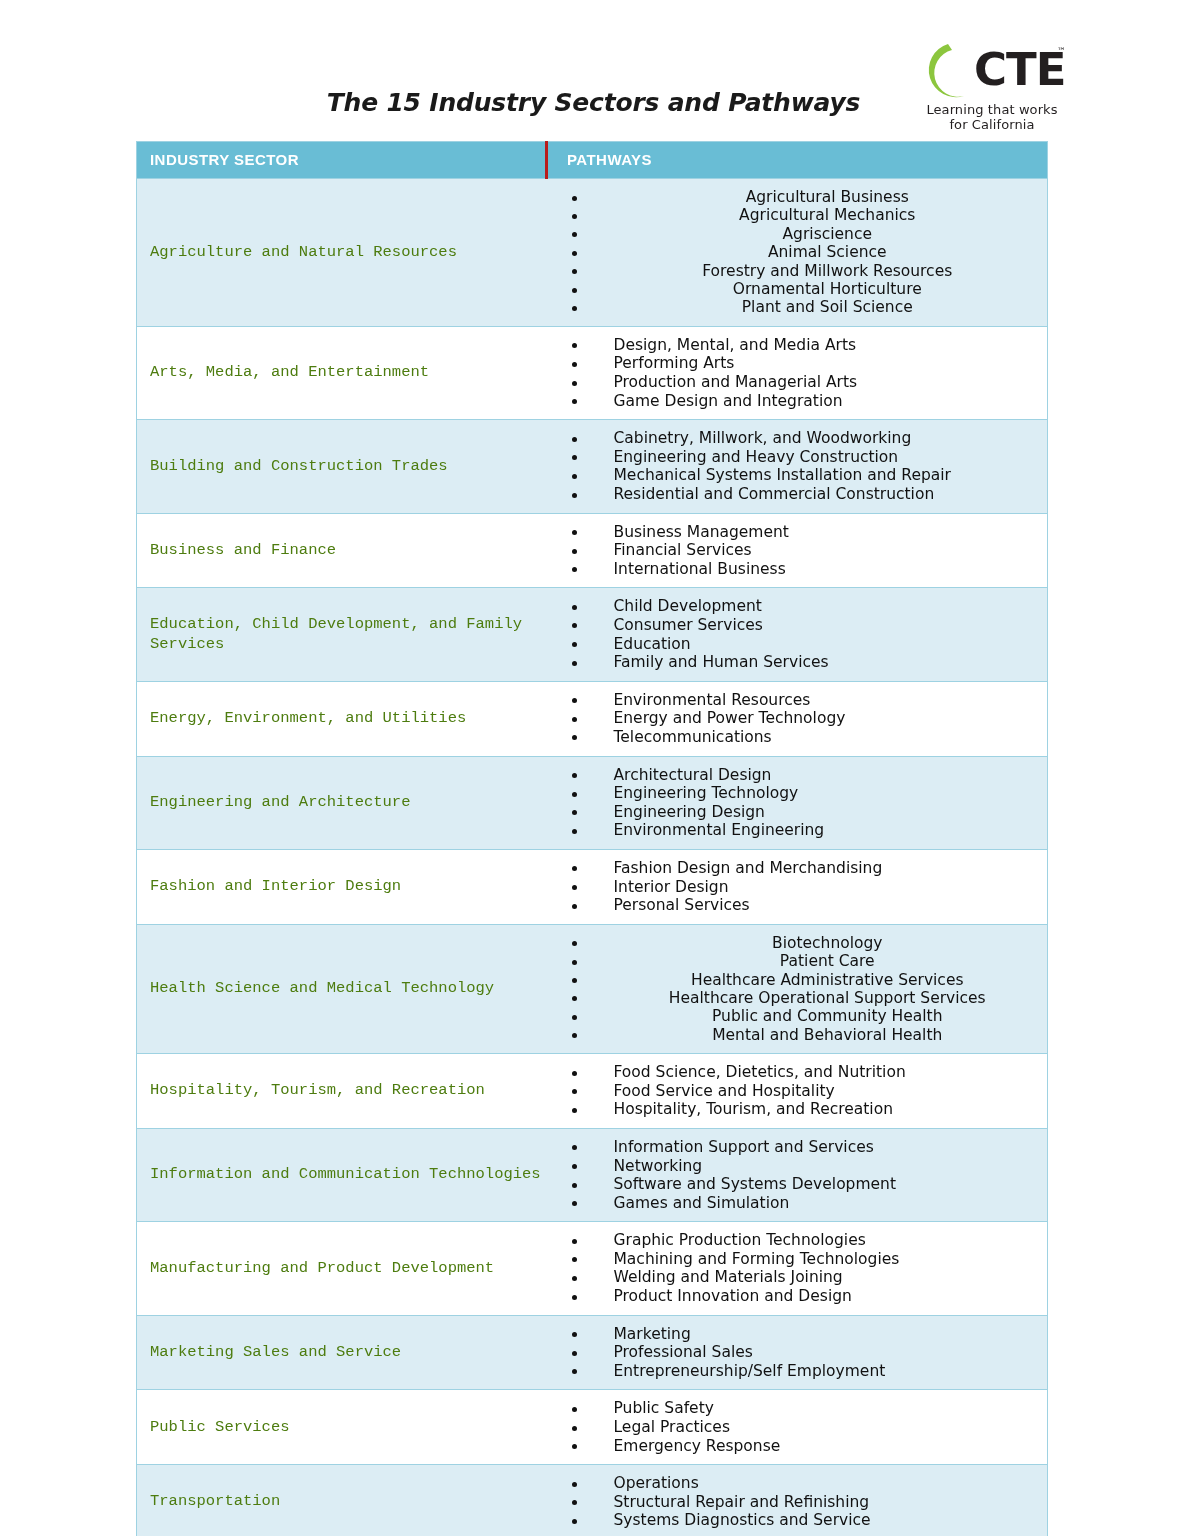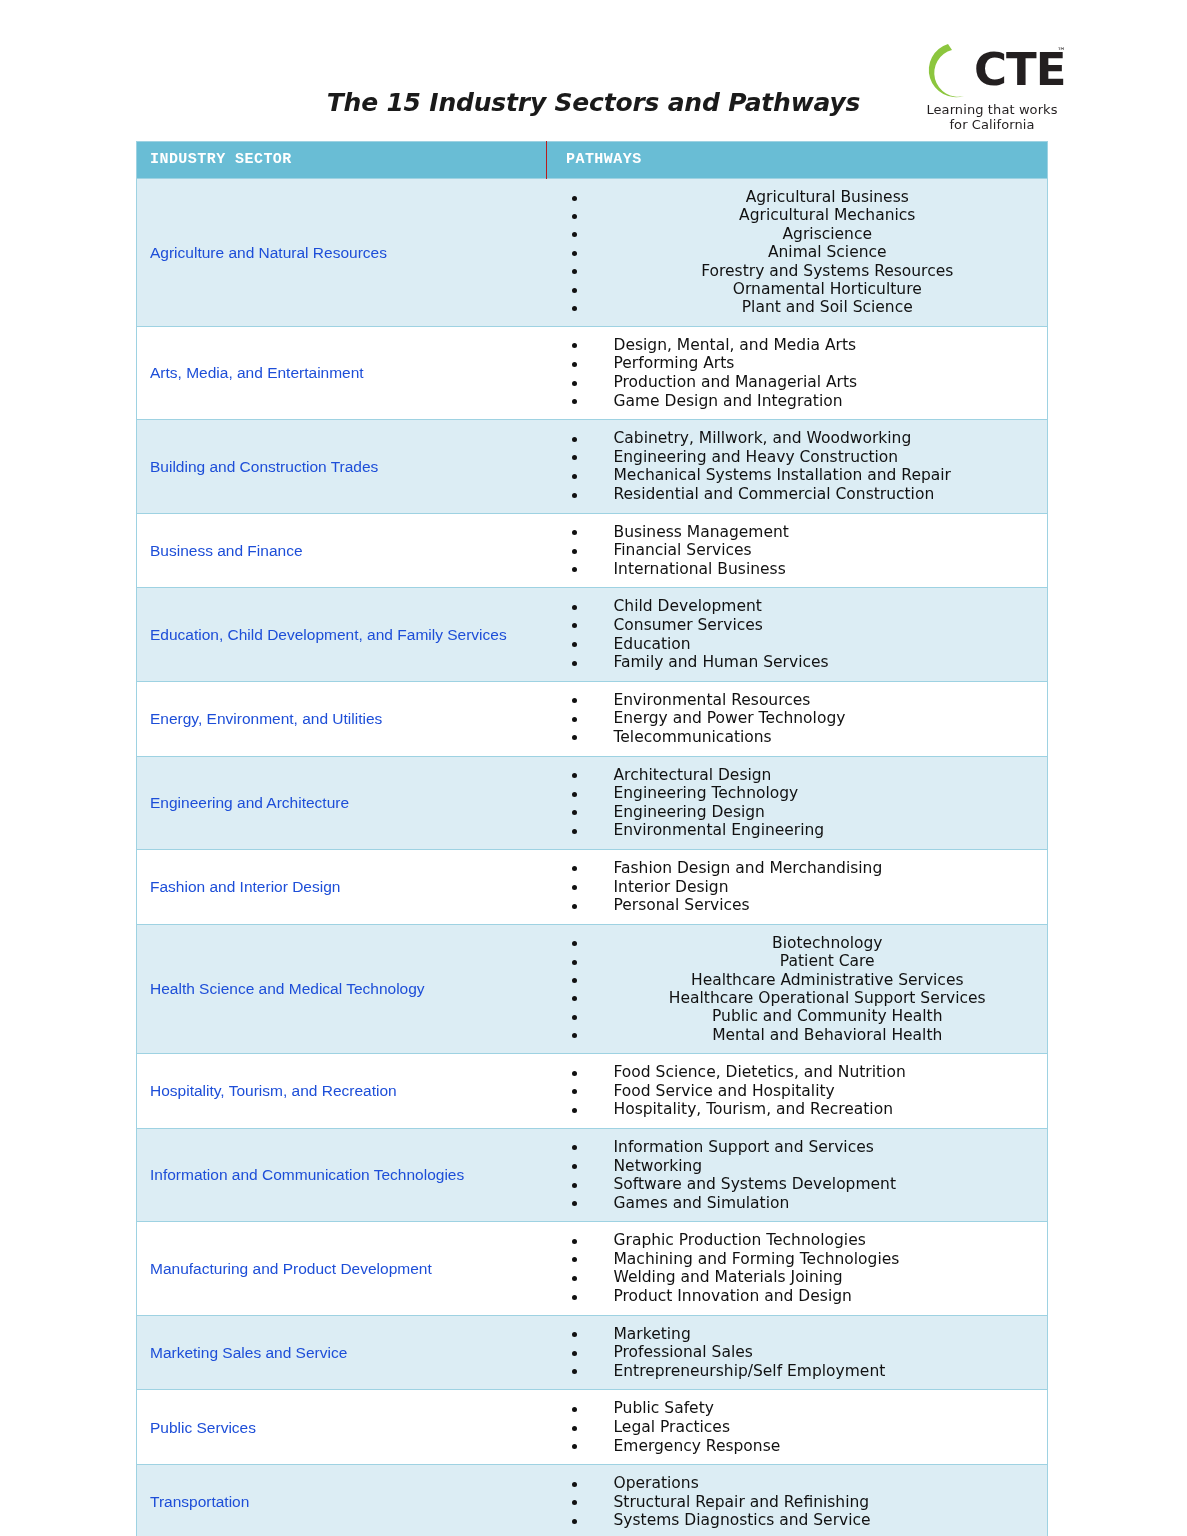--- a/index.html
+++ b/index.html
@@ -87,40 +87,40 @@
   table.sectors thead th {
     background: #69bdd5;
     color: #ffffff;
     font-size: 15px;
     font-weight: bold;
     letter-spacing: 0.45px;
     text-align: left;
     padding: 9px 0 10px 13px;
     vertical-align: middle;
     border: 0;
-    font-family: Liberation Mono, monospace;
+    font-family: Liberation Sans, sans-serif;
   }
   table.sectors thead th.th-paths {
-    border-left: 1px solid #b91c1c;
+    border-left: 3px solid #b91c1c;
     padding-left: 19px;
   }
 
   table.sectors tbody tr {
     border-top: 1px solid #9ed2e2;
   }
   table.sectors tbody tr.shade td { background: #dcedf4; }
   table.sectors tbody tr.plain td { background: #ffffff; }
 
   td.sector-cell {
     vertical-align: middle;
     padding: 4px 4px 4px 13px;
     font-size: 15.5px;
     line-height: 1.25;
-    color: #1d4ed8;
-    font-family: Liberation Sans, sans-serif;
+    color: #4d7c0f;
+    font-family: Liberation Mono, monospace;
   }
   td.paths-cell {
     vertical-align: middle;
     padding: 9px 6px 9px 0px;
   }
   td.paths-cell ul {
     margin: 0;
     padding: 0 0 0 0;
     list-style: none;
   }
@@ -188,21 +188,21 @@
       </thead>
       <tbody id="tbody">
           <tr class="shade tight">
             <td class="sector-cell">Agriculture and Natural Resources</td>
             <td class="paths-cell">
               <ul>
                 <li>Agricultural Business</li>
                 <li>Agricultural Mechanics</li>
                 <li>Agriscience</li>
                 <li>Animal Science</li>
-                <li>Forestry and Systems Resources</li>
+                <li>Forestry and Millwork Resources</li>
                 <li>Ornamental Horticulture</li>
                 <li>Plant and Soil Science</li>
               </ul>
             </td>
           </tr>
           <tr class="plain">
             <td class="sector-cell">Arts, Media, and Entertainment</td>
             <td class="paths-cell">
               <ul>
                 <li>Design, Mental, and Media Arts</li>

